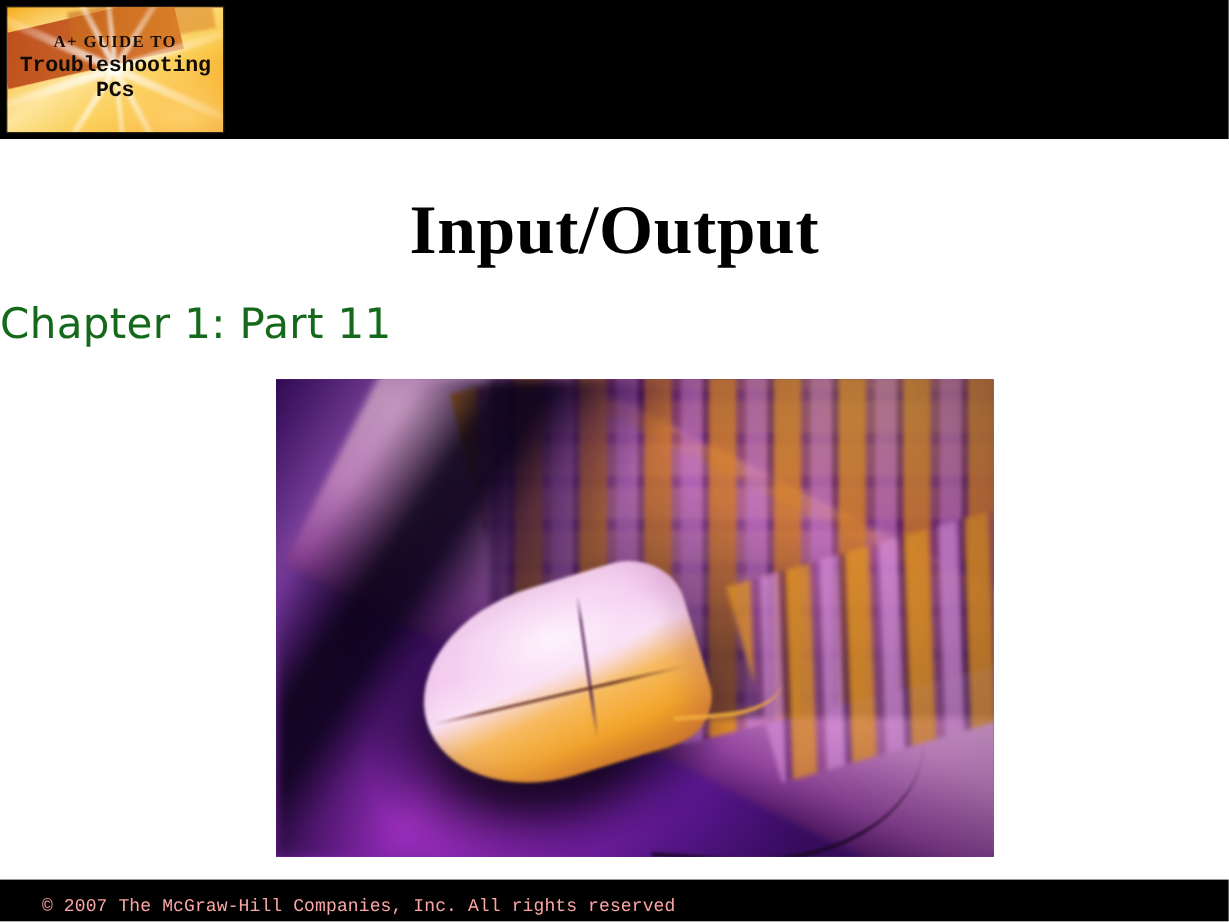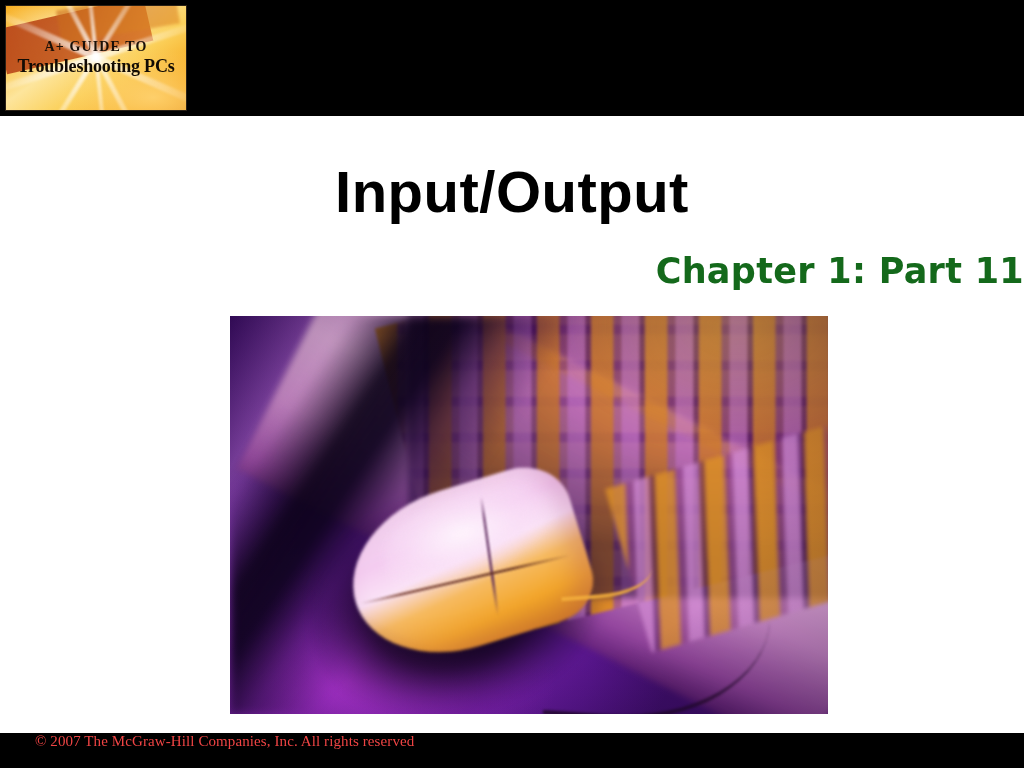--- a/index.html
+++ b/index.html
@@ -106,21 +106,21 @@
   }
   .logo-line2 {
     font-family: "Liberation Serif", serif;
     font-weight: bold;
     font-size: 27px;
     color: #120b04;
     line-height: 1.02;
     letter-spacing: -0.2px;
   }
   .logo-line3 {
-    font-family: Liberation Serif, serif;
+    font-family: Liberation Mono, monospace;
     font-weight: bold;
     font-size: 18px;
     color: #120b04;
     line-height: 1.15;
     margin-top: 1px;
     letter-spacing: -0.2px;
   }
 
   
   .slide-body {
@@ -131,36 +131,36 @@
     height: 617px;
     background: #ffffff;
   }
 
   .slide-title {
     position: absolute;
     left: 0;
     top: 46px;
     width: 1024px;
     text-align: center;
-    font-family: Liberation Sans, sans-serif;
+    font-family: Liberation Serif, serif;
     font-weight: bold;
     font-size: 58px;
     color: #000000;
     letter-spacing: 0.5px;
     line-height: 1.05;
   }
 
   .slide-subtitle {
     position: absolute;
     left: 0;
     top: 137px;
     width: 1024px;
-    text-align: right;
+    text-align: left;
     font-family: "DejaVu Sans", sans-serif;
-    font-weight: bold;
+    font-weight: normal;
     font-size: 35px;
     color: #14691b;
     letter-spacing: 0.3px;
     line-height: 1.05;
   }
 
   
   .photo-frame {
     position: absolute;
     left: 230px;
@@ -377,24 +377,24 @@
     position: absolute;
     left: 0;
     top: 733px;
     width: 1024px;
     height: 35px;
     background: #000000;
   }
   .footer-text {
     position: absolute;
     left: 35px;
-    top: 0;
-    font-family: Liberation Serif, serif;
+    top: 14px;
+    font-family: Liberation Mono, monospace;
     font-size: 15px;
-    color: #ef4444;
+    color: #fca5a5;
     letter-spacing: 0.1px;
     white-space: nowrap;
   }
 </style>
 </head>
 <body>
 
 <div class="header-band"></div>
 
 <div class="book-logo">

